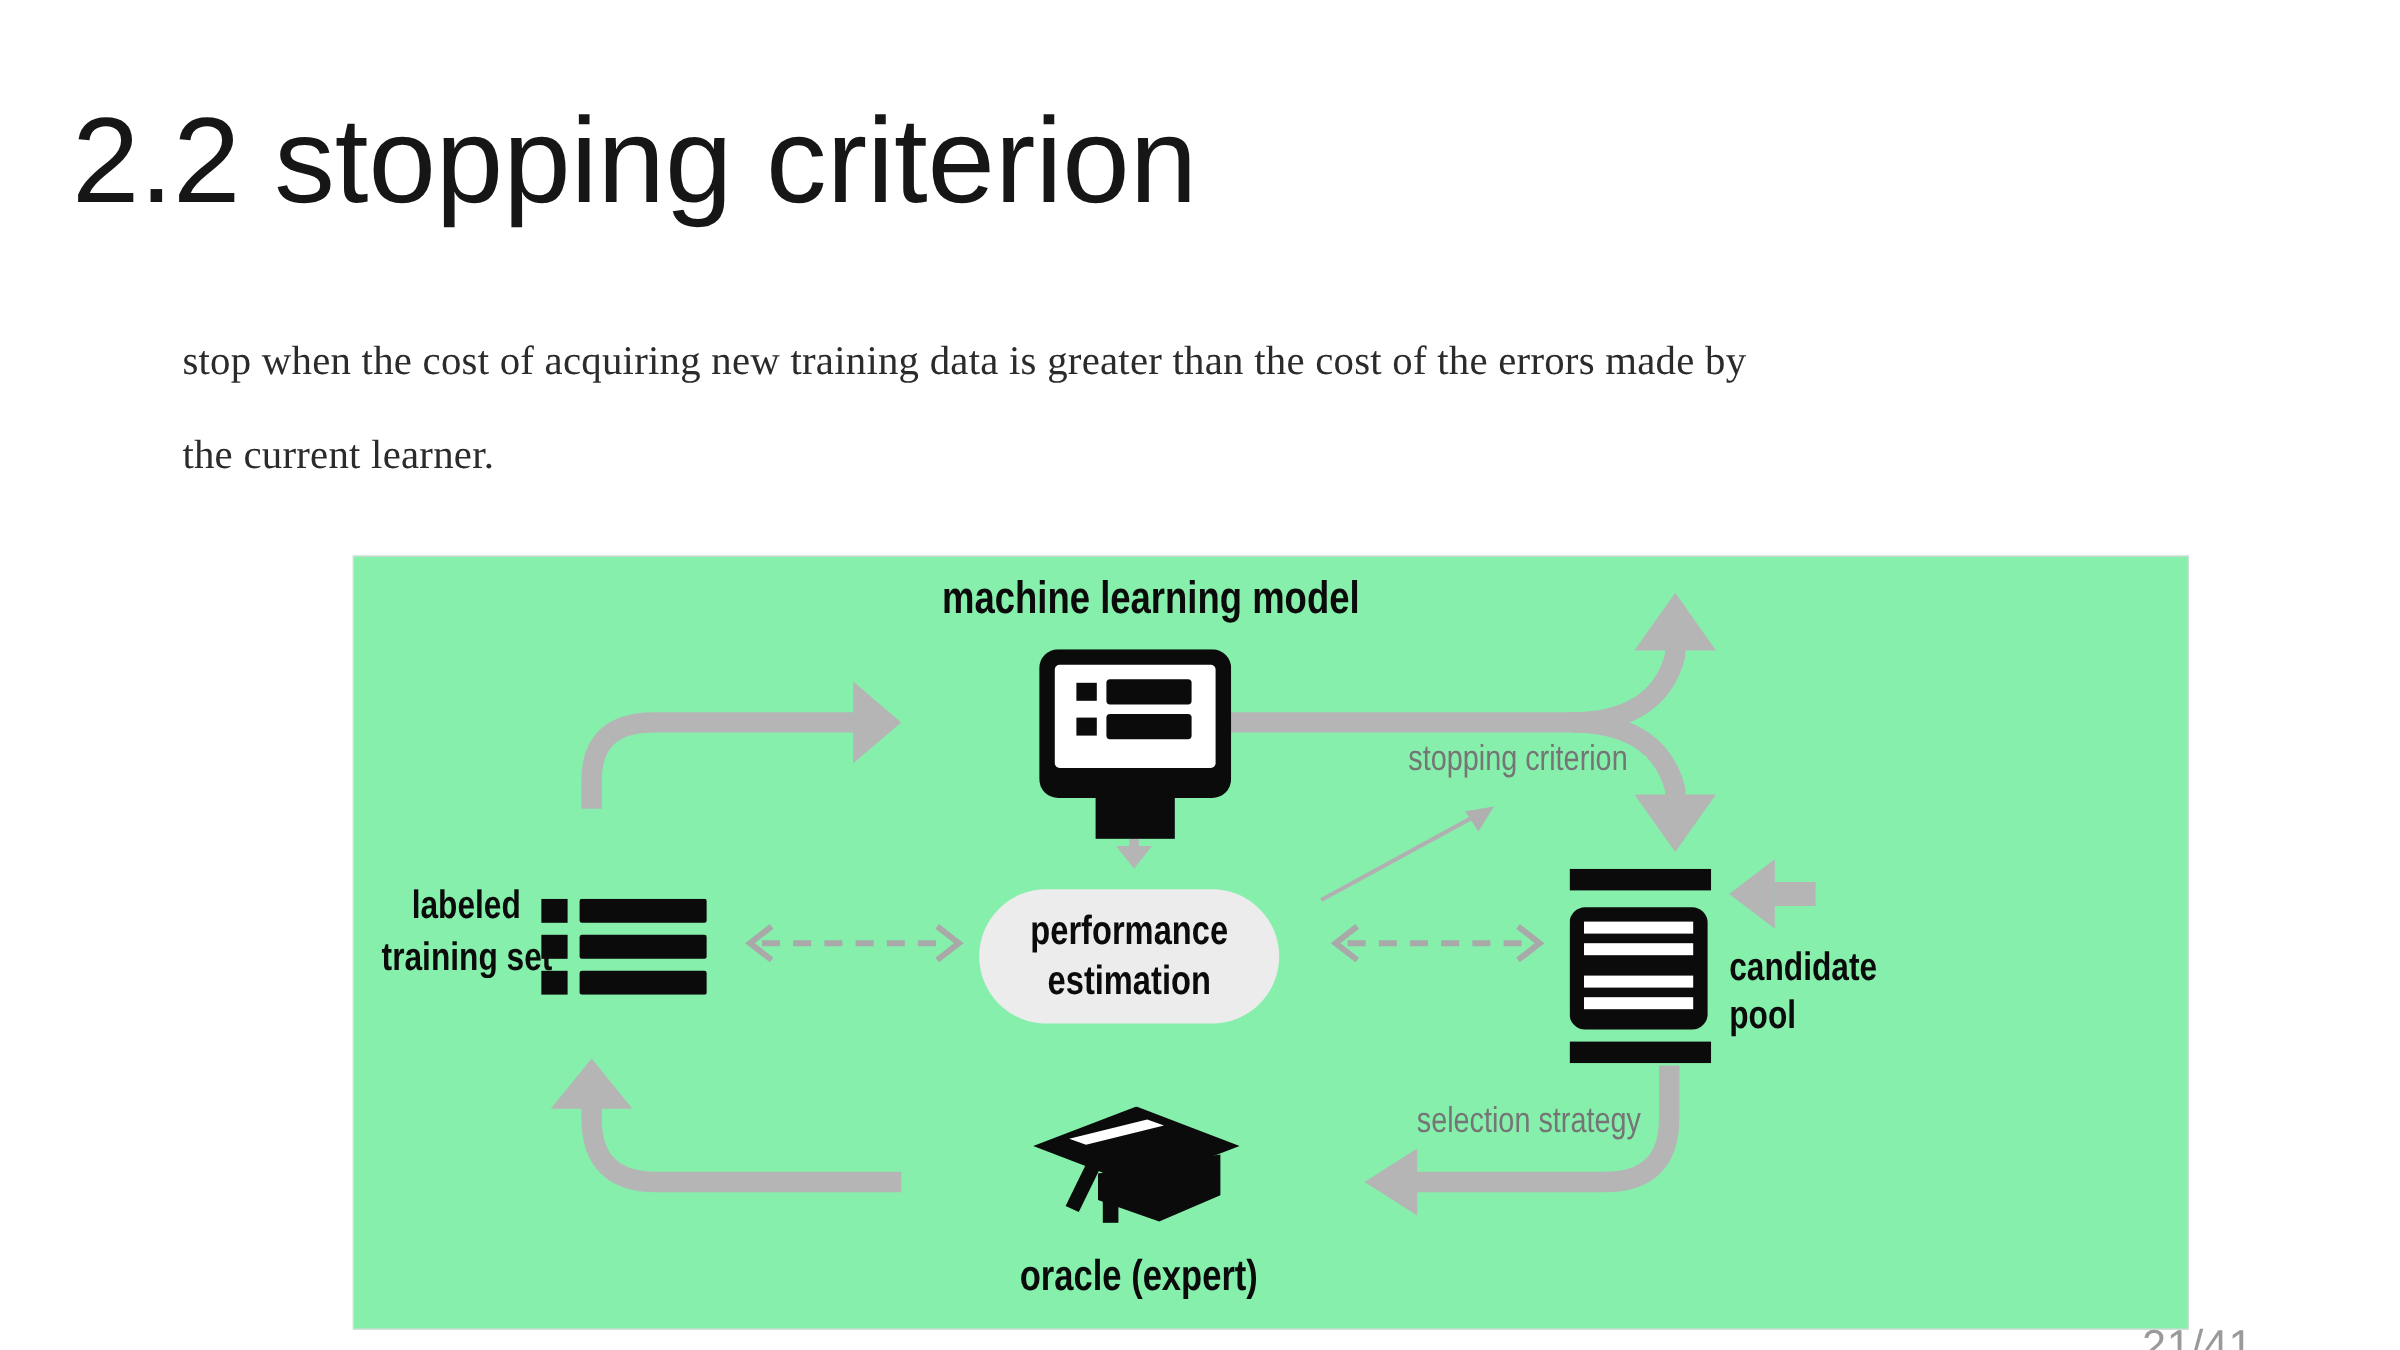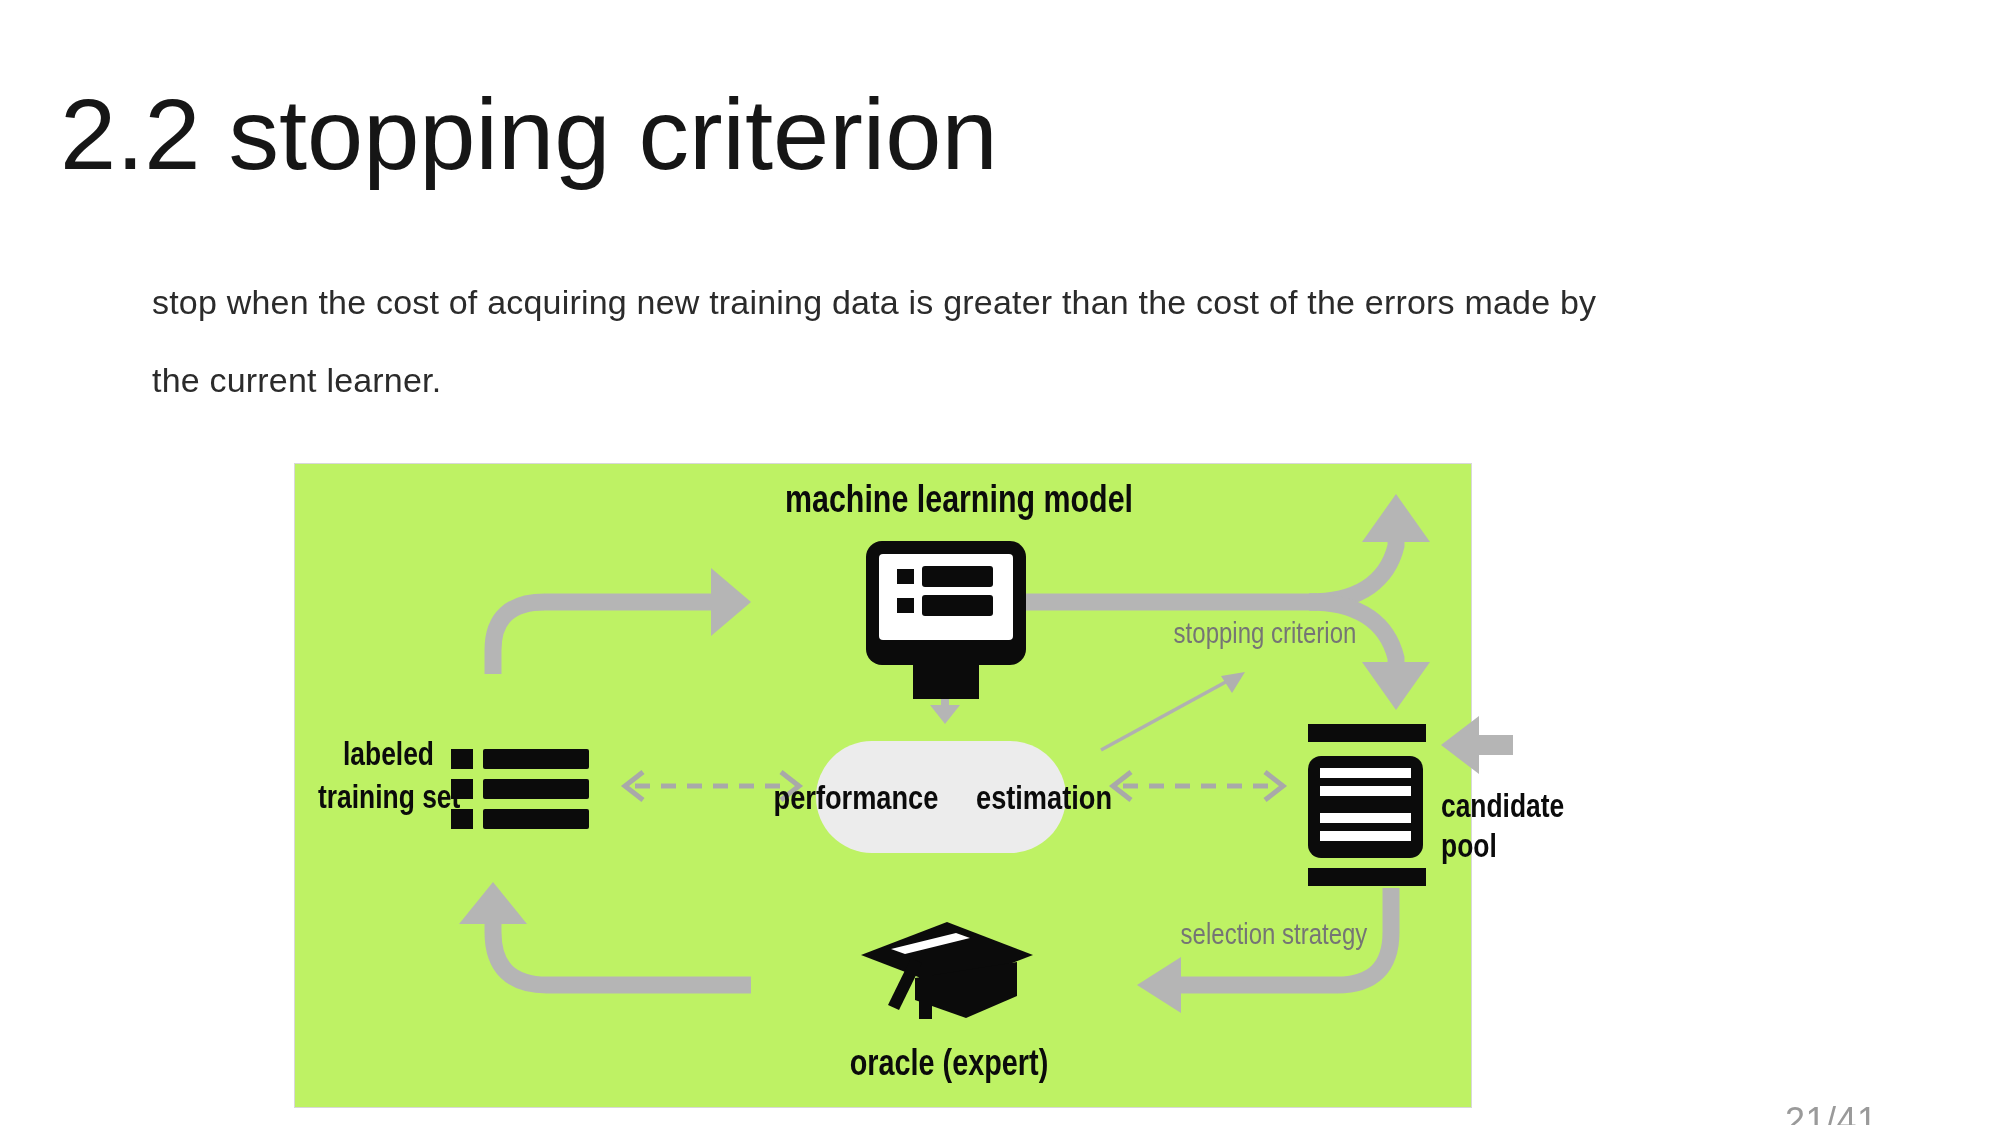--- a/index.html
+++ b/index.html
@@ -19,25 +19,26 @@
     color:#161616;
     letter-spacing:0px;
     line-height:1.15;
   }
   .bodyline{
     left:152px;
     font-size:34px;
     color:#2b2b2b;
     letter-spacing:.2px;
     line-height:44px;
+    font-family:Liberation Serif, serif;
   }
   #diagram{
     left:294px;top:423px;
-    width:1178px;height:645px;
-    background:#bef264;
+    width:1530px;height:645px;
+    background:#86efac;
     border:1px solid #d8d8d8;
     box-sizing:border-box;
     padding-left:28px;
   }
   .clabel{
     font-weight:700;
     color:#0b0b0b;
     transform:scaleX(0.8);
     white-space:nowrap;
   }
@@ -47,21 +48,21 @@
     transform:scaleX(0.8);
     white-space:nowrap;
     font-size:30px;
   }
   .center{text-align:center;transform-origin:50% 50%;}
   .rightal{text-align:right;transform-origin:100% 50%;}
   .leftal{text-align:left;transform-origin:0% 50%;}
   #perf-pill{
     left:521px;top:277px;width:250px;height:112px;
     background:#ececec;border-radius:56px;
-    display:flex;flex-direction:row;justify-content:center;align-items:center;text-align:right;
+    display:flex;flex-direction:column;justify-content:center;align-items:center;text-align:right;
   }
   #perf-pill .clabel{font-size:34px;line-height:41px;transform-origin:50% 50%;}
   #page-number{
     left:1785px;top:1060px;
     font-size:36px;color:#9a9a9a;letter-spacing:.5px;
   }
   svg{display:block;}
 </style>
 </head>
 <body>

